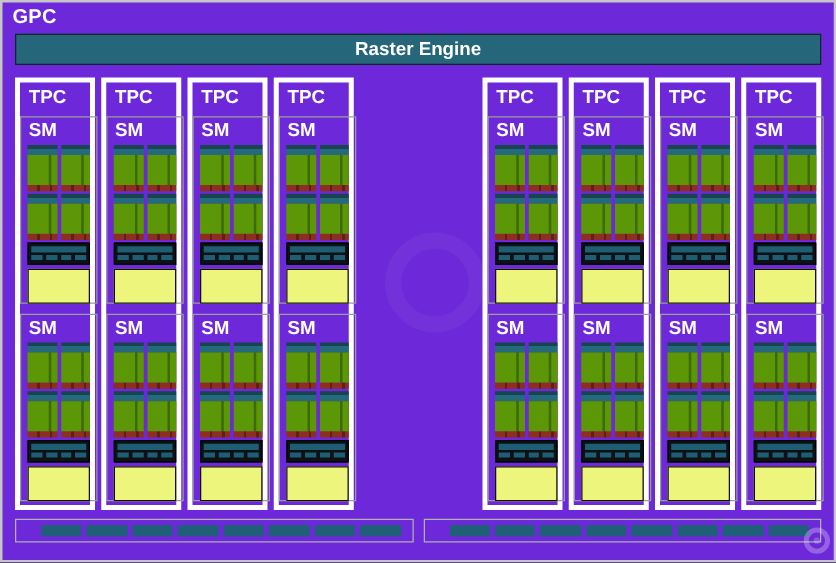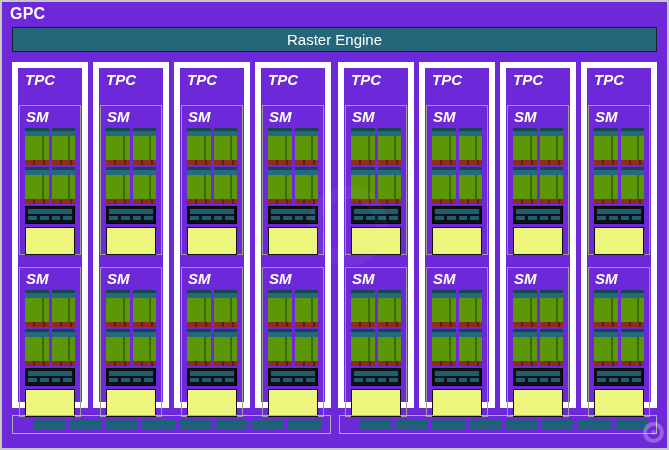--- a/index.html
+++ b/index.html
@@ -12,40 +12,39 @@
     font-family:"Liberation Sans","DejaVu Sans",sans-serif;
     overflow:hidden;
   }
   .gpc-label{
     color:#fff;font-size:16px;font-weight:bold;
     padding:3px 0 1px 8px;letter-spacing:0.2px;
   }
   .raster{
     margin:3px 10px 0 10px;height:25px;
     background:#25667a;border:1px solid #11232b;
-    color:#fff;font-size:15px;font-weight:400;
+    color:#fff;font-size:15px;font-weight:700;
     text-align:center;line-height:23px;
   }
   .tpc-area{
     margin:10px 10px 0 10px;
     display:flex;justify-content:space-between;
   }
   .tpc-group{display:flex;gap:5px;}
   .tpc{
-    width:76px;height:346px;
-    border:6px solid #ffffff;
-    font-style:italic;
+    width:64px;height:346px;
+    border:4px solid #ffffff;
   }
   .tpc-label{
     color:#fff;font-size:15px;font-weight:bold;
     padding:3px 0 5px 7px;
   }
   .sm{
     width:62px;height:150px;
-    margin:12px auto 8px auto;
+    margin:2px auto 8px auto;
     border:1px solid #9c9c9c;
     padding:0 5px;
   }
   .sm-label{
     color:#fff;font-size:15px;font-weight:bold;
     padding:2px 0 3px 1px;
   }
   .core-row{display:flex;gap:3px;margin-bottom:2px;}
   .core-unit{flex:1;min-width:0;}
   .sched{

